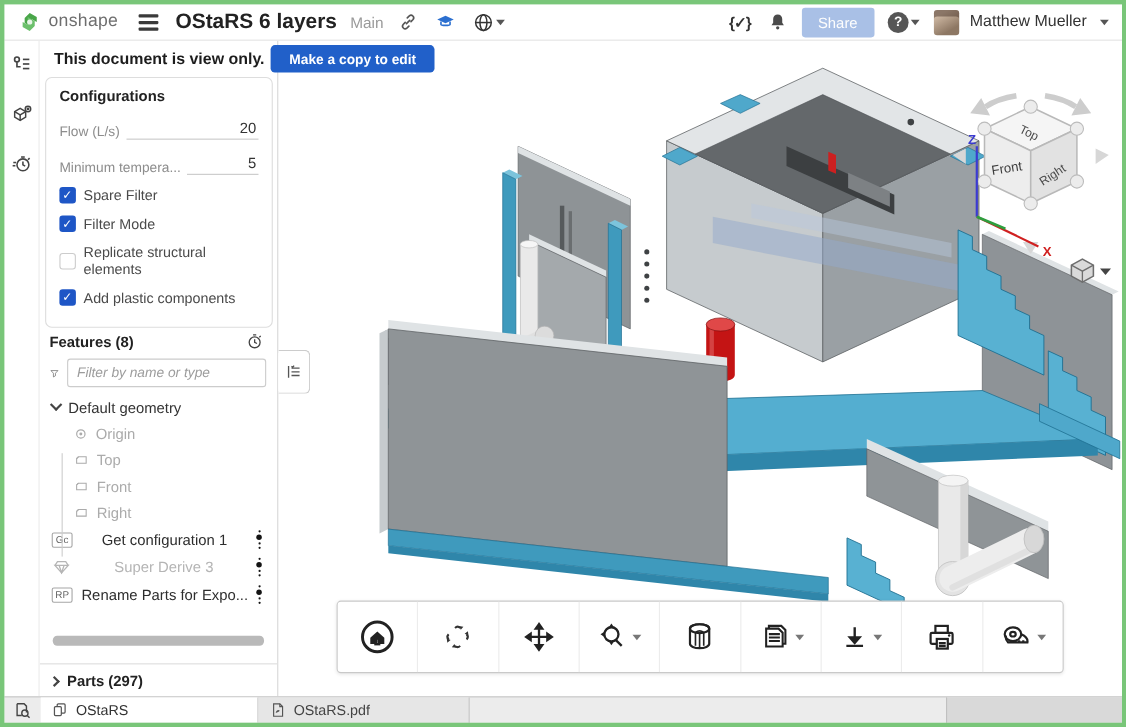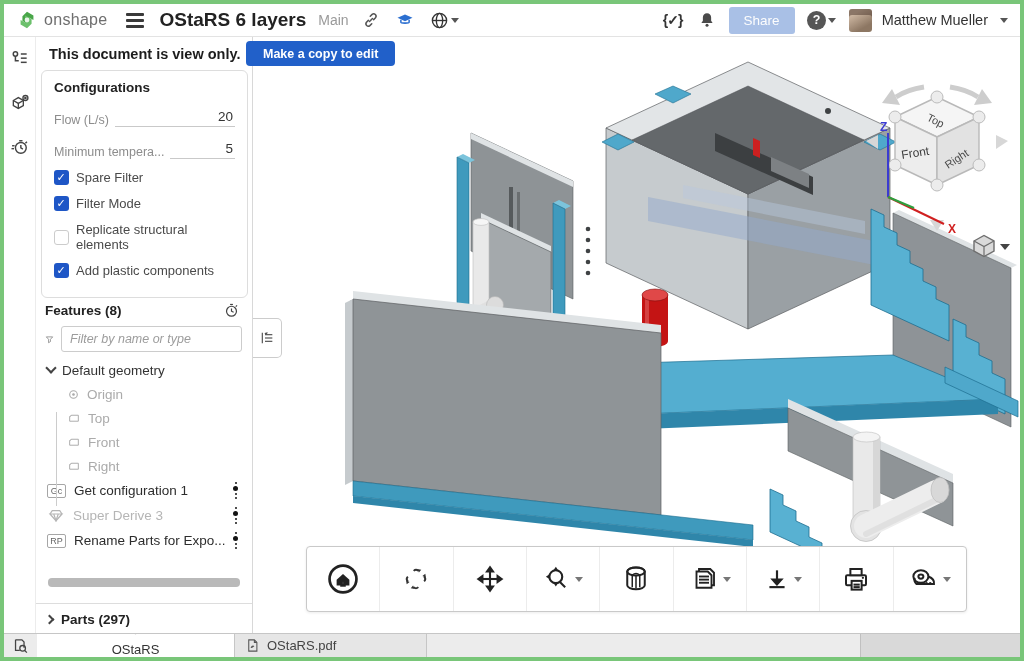--- a/index.html
+++ b/index.html
@@ -57,21 +57,21 @@
   .features { position:absolute; left:5px; right:4px; top:259px; }
   .feat-head { display:flex; align-items:center; justify-content:space-between; padding:6px 8px 4px 4px; }
   .feat-title { font-size:13.5px; font-weight:bold; color:#222; }
   .filter-row { display:flex; align-items:center; gap:7px; padding:3px 6px 6px 4px; }
   .filter-input { flex:1; height:26px; border:1px solid #ccc; border-radius:3px; font-size:12.5px; padding:0 8px;
                   font-style:italic; color:#555; }
   .filter-input::placeholder { color:#9c9c9c; font-style:italic; }
   .tree-row { display:flex; align-items:center; gap:7px; height:24px; padding-left:6px; font-size:13.5px; color:#333; }
   .tree-child { padding-left:26px; color:#ababab; }
   .guide { position:absolute; left:15px; top:116px; height:94px; border-left:1px solid #ccc; }
-  .feat-item { display:flex; align-items:center; gap:8px; height:25px; padding:0 10px 0 6px; font-size:13.5px; color:#2d2d2d; }
+  .feat-item { display:flex; align-items:center; gap:8px; height:25px; padding:0 10px 0 6px; font-size:13.5px; color:#2d2d2d;text-align:center; }
   .feat-item.muted { color:#b5b5b5; }
   .badge { width:19px; height:14px; border:1px solid #a6a6a6; border-radius:2px; font-size:9px; color:#666;
            display:flex; align-items:center; justify-content:center; flex:none; }
   .feat-label { flex:1; white-space:nowrap; overflow:hidden; }
   .dots { display:flex; flex-direction:column; align-items:center; gap:2px; }
   .dots i { background:#141414; border-radius:50%; display:block; }
   .dots i.s { width:2px; height:2px; } .dots i.b { width:5px; height:5px; }
 
   .rollback { position:absolute; left:12px; right:12px; top:541px; height:9px; background:#b9b9b9; border-radius:4px; }
   .parts-row { position:absolute; left:0; right:0; top:566px; border-top:1px solid #ddd; padding:8px 0 0 10px;
@@ -89,21 +89,21 @@
   .vp-btn:first-child { border-left:none; }
   .vcaret { width:0; height:0; border-left:4px solid transparent; border-right:4px solid transparent; border-top:5px solid #777; }
   .viewcube { position:absolute; right:8px; top:38px; z-index:5; }
   .model-svg { position:absolute; inset:0; }
 
   
   .tabbar { position:absolute; left:4px; right:4px; bottom:4px; height:24px; background:#ececec; border-top:1px solid #c6c6c6;
             display:flex; align-items:stretch; z-index:20; }
   .tab-search { width:33px; display:flex; align-items:center; justify-content:center; }
   .tab { display:flex; align-items:center; gap:7px; padding:0 10px; font-size:13px; color:#333; border-right:1px solid #c6c6c6; }
-  .tab.active { background:#fff; width:198px;flex-direction:column; }
+  .tab.active { background:#fff; width:198px; }
   .tab.inactive { background:#e6e6e6; width:192px; color:#444; }
   .tab-fill { flex:1; }
   .tab-end { width:160px; background:#d9d9d9; border-left:1px solid #c0c0c0; }
 
   svg text { font-family:"Liberation Sans",sans-serif; }
 </style>
 </head>
 <body>
 
 <div class="topbar">

